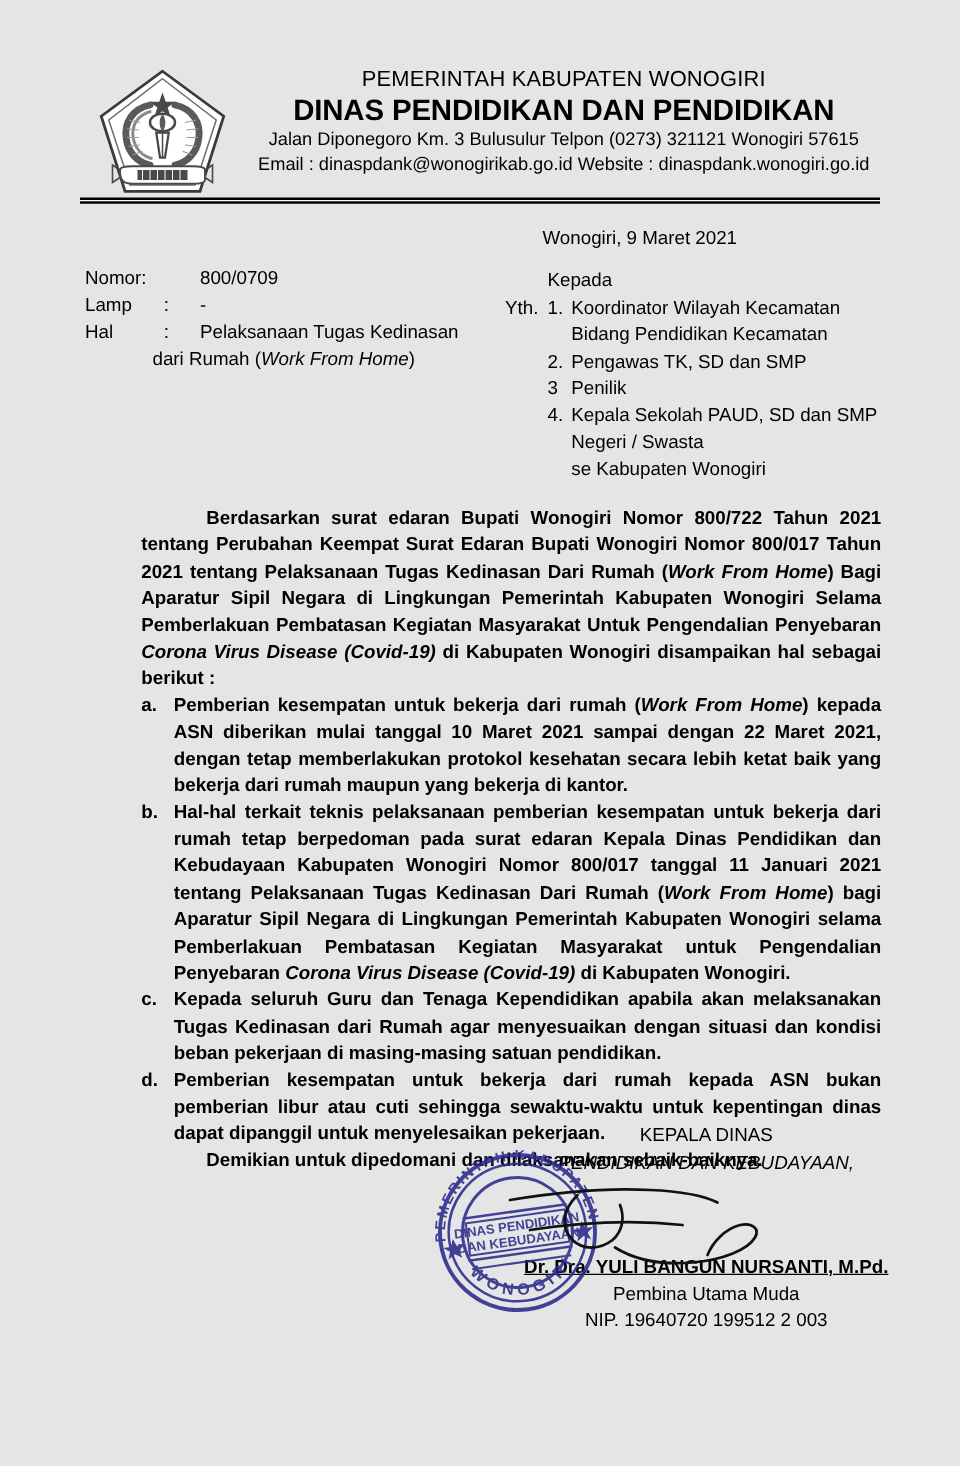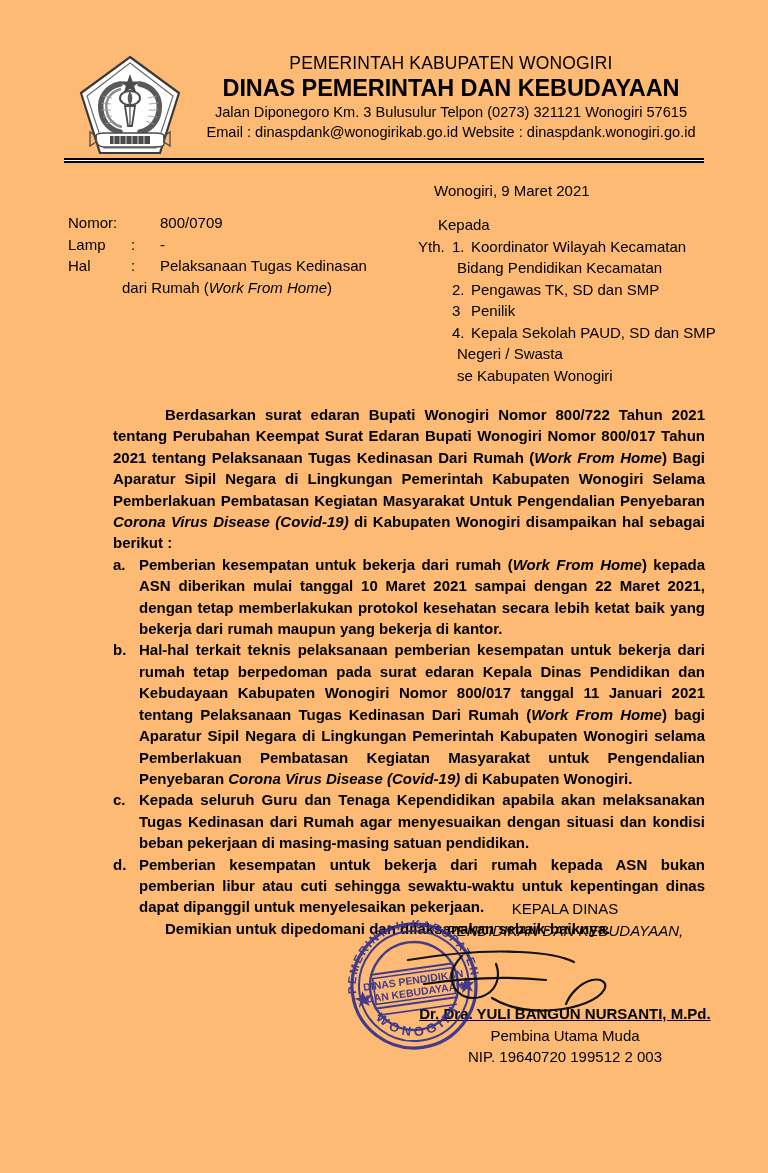--- a/index.html
+++ b/index.html
@@ -10,21 +10,21 @@
   }
   body {
     font-family: "Liberation Sans", sans-serif;
     color: #000000;
   }
   .page {
     position: relative;
     width: 768px;
     height: 1173px;
     margin: 0 auto;
-    background: #fdba74;
+    background: #e5e5e5;
     overflow: hidden;
     box-sizing: border-box;
   }
 
   
   .letterhead {
     position: absolute;
     left: 0;
     top: 52px;
     width: 768px;
@@ -134,21 +134,20 @@
     font-size: 15px;
     line-height: 21.5px;
   }
   .addr-kepada {
     padding-left: 34px;
   }
   .addr-row {
     display: flex;
     align-items: flex-start;
     white-space: nowrap;
-    margin-left: 14px;
   }
   .addr-yth {
     width: 34px;
     flex: 0 0 34px;
   }
   .addr-num {
     width: 19px;
     flex: 0 0 19px;
     text-align: left;
   }
@@ -294,21 +293,21 @@
           <line x1="62" y1="82" x2="62" y2="90"></line>
           <line x1="68" y1="82" x2="68" y2="90"></line>
         </g>
         <path d="M20,82 L14,78 L14,92 L20,88 Z" fill="none" stroke="#4a4a4a" stroke-width="1.3"></path>
         <path d="M88,82 L94,78 L94,92 L88,88 Z" fill="none" stroke="#4a4a4a" stroke-width="1.3"></path>
       </svg>
     </div>
 
     <div class="head-text">
       <div class="head-line1">PEMERINTAH KABUPATEN WONOGIRI</div>
-      <div class="head-line2">DINAS PEMERINTAH DAN KEBUDAYAAN</div>
+      <div class="head-line2">DINAS PENDIDIKAN DAN PENDIDIKAN</div>
       <div class="head-line3">Jalan Diponegoro Km. 3 Bulusulur Telpon (0273) 321121 Wonogiri 57615</div>
       <div class="head-line4">Email : dinaspdank@wonogirikab.go.id  Website : dinaspdank.wonogiri.go.id</div>
     </div>
   </div>
 
   <div class="rule-thick"></div>
 
   <div class="date-line">Wonogiri, 9 Maret 2021</div>
 
   <div class="ref-block">

